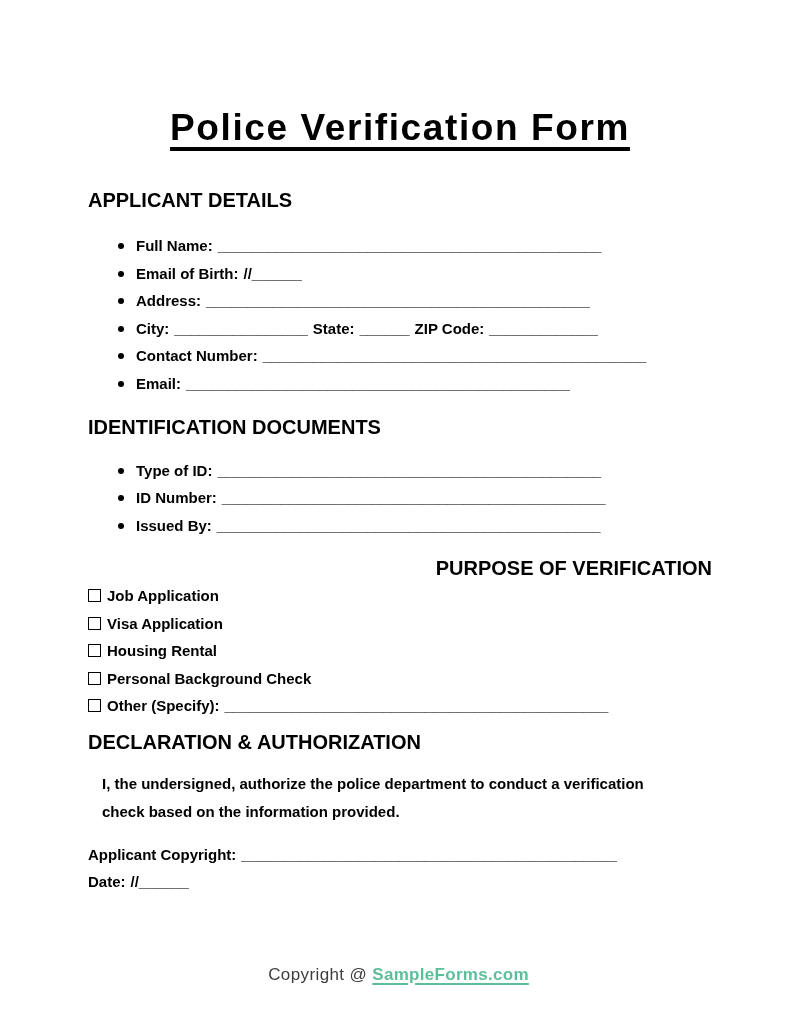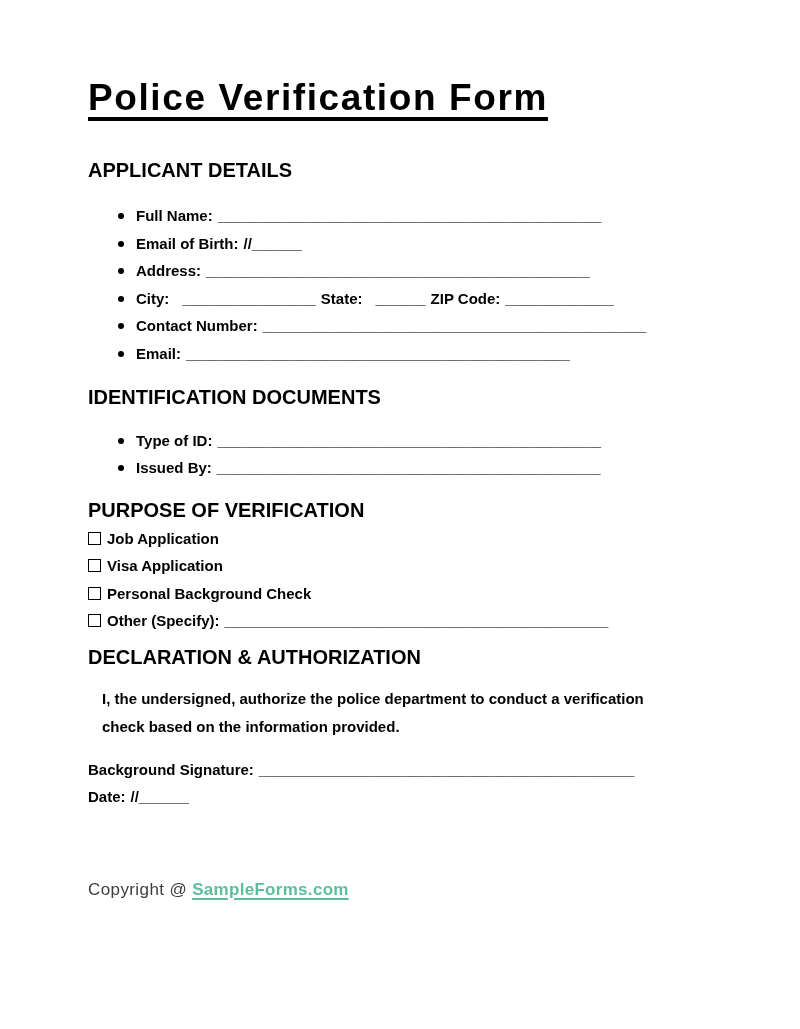--- a/index.html
+++ b/index.html
@@ -7,61 +7,62 @@
     width: 800px; height: 1029px; overflow: hidden;
     background: #ffffff;
     font-family: "Liberation Sans", sans-serif;
     color: #000000;
     font-weight: bold;
   }
   .page { padding: 0 88px; box-sizing: border-box; }
 
   
   .title {
-    margin: 78px 0 0 0;
+    margin: 108px 0 0 0;
+    text-align: center;
     font-size: 37px;
     letter-spacing: 1.6px;
     line-height: 40px;
     font-weight: bold;
     text-decoration: underline;
     text-decoration-thickness: 4px;
     text-underline-offset: 7px;
   }
 
   
   .sec-heading {
     font-size: 20px;
     line-height: 27.5px;
     margin: 0;
     font-weight: bold;
     white-space: nowrap;
   }
   .mt-title { margin-top: 39px; }
   .mt-sec   { margin-top: 16.5px; }
-  .mt-sec2  { margin-top: 15.5px; }
+  .mt-sec2  { margin-top: 15.5px; text-align: right; }
   .mt-dec   { margin-top: 9px; }
 
   
   .bullets { list-style: none; margin: 17.5px 0 0 0; padding: 0; }
   .bullets.tight { margin-top: 15.5px; }
   .bullets li {
     position: relative;
     padding-left: 48px;
     line-height: 27.5px;
     font-size: 15px;
     white-space: nowrap;
   }
   .bullet-dot {
     position: absolute; left: 30px; top: 11px;
     width: 6px; height: 6px; border-radius: 50%;
     background: #000;
   }
 
   .label { margin-right: 5px; }
-  .gap-r { margin-right: 5px; margin-left: 8px; }
+  .gap-r { margin-right: 5px; }
   .blank { letter-spacing: 0; text-align: center; }
 
   
   .cb {
     display: inline-block;
     width: 13px; height: 13px;
     border: 1.5px solid #000;
     box-sizing: border-box;
     background: #fff;
     vertical-align: -1px;
@@ -84,21 +85,21 @@
     font-weight: bold;
   }
   .plain-row {
     line-height: 27.5px; font-size: 15px; white-space: nowrap;
   }
   .mt-sig { margin-top: 15.5px; }
 
   
   .footer {
     margin-top: 65px;
-    text-align: left;
+    text-align: center;
     padding-right: 3px;
     font-size: 17px;
     line-height: 27.5px;
     white-space: nowrap;
   }
   .footer-prefix {
     color: #3d3d3d;
     font-weight: normal;
     letter-spacing: 0.4px;
   }
@@ -151,47 +152,54 @@
 
   <h2 class="sec-heading mt-sec">IDENTIFICATION DOCUMENTS</h2>
 
   <ul class="bullets tight">
     <li>
       <span class="bullet-dot"></span>
       <span class="label">Type of ID:</span><span class="blank">______________________________________________</span>
     </li>
     <li>
       <span class="bullet-dot"></span>
+      <span class="label">ID Number:</span><span class="blank">______________________________________________</span>
+    </li>
+    <li>
+      <span class="bullet-dot"></span>
       <span class="label">Issued By:</span><span class="blank">______________________________________________</span>
     </li>
   </ul>
 
   <h2 class="sec-heading mt-sec2">PURPOSE OF VERIFICATION</h2>
 
   <div class="purpose-list">
     <div class="check-row">
       <span class="cb"></span><span>Job Application</span>
     </div>
     <div class="check-row">
       <span class="cb"></span><span>Visa Application</span>
     </div>
     <div class="check-row">
+      <span class="cb"></span><span>Housing Rental</span>
+    </div>
+    <div class="check-row">
       <span class="cb"></span><span>Personal Background Check</span>
     </div>
     <div class="check-row">
       <span class="cb"></span><span class="label">Other (Specify):</span><span class="blank">______________________________________________</span>
     </div>
   </div>
 
   <h2 class="sec-heading mt-dec">DECLARATION &amp; AUTHORIZATION</h2>
 
   <p class="para">I, the undersigned, authorize the police department to conduct a verification check based on the information provided.</p>
 
   <div class="plain-row mt-sig">
-    <span class="label">Background Signature:</span><span class="blank">_____________________________________________</span>
+    <span class="label">Applicant Copyright:</span><span class="blank">_____________________________________________</span>
   </div>
   <div class="plain-row">
     <span class="label">Date:</span><span>//</span><span class="blank">______</span>
   </div>
 
   <div class="footer">
     <span class="footer-prefix">Copyright @</span><a class="footer-link">SampleForms.com</a>
   </div>
 
 </div>

